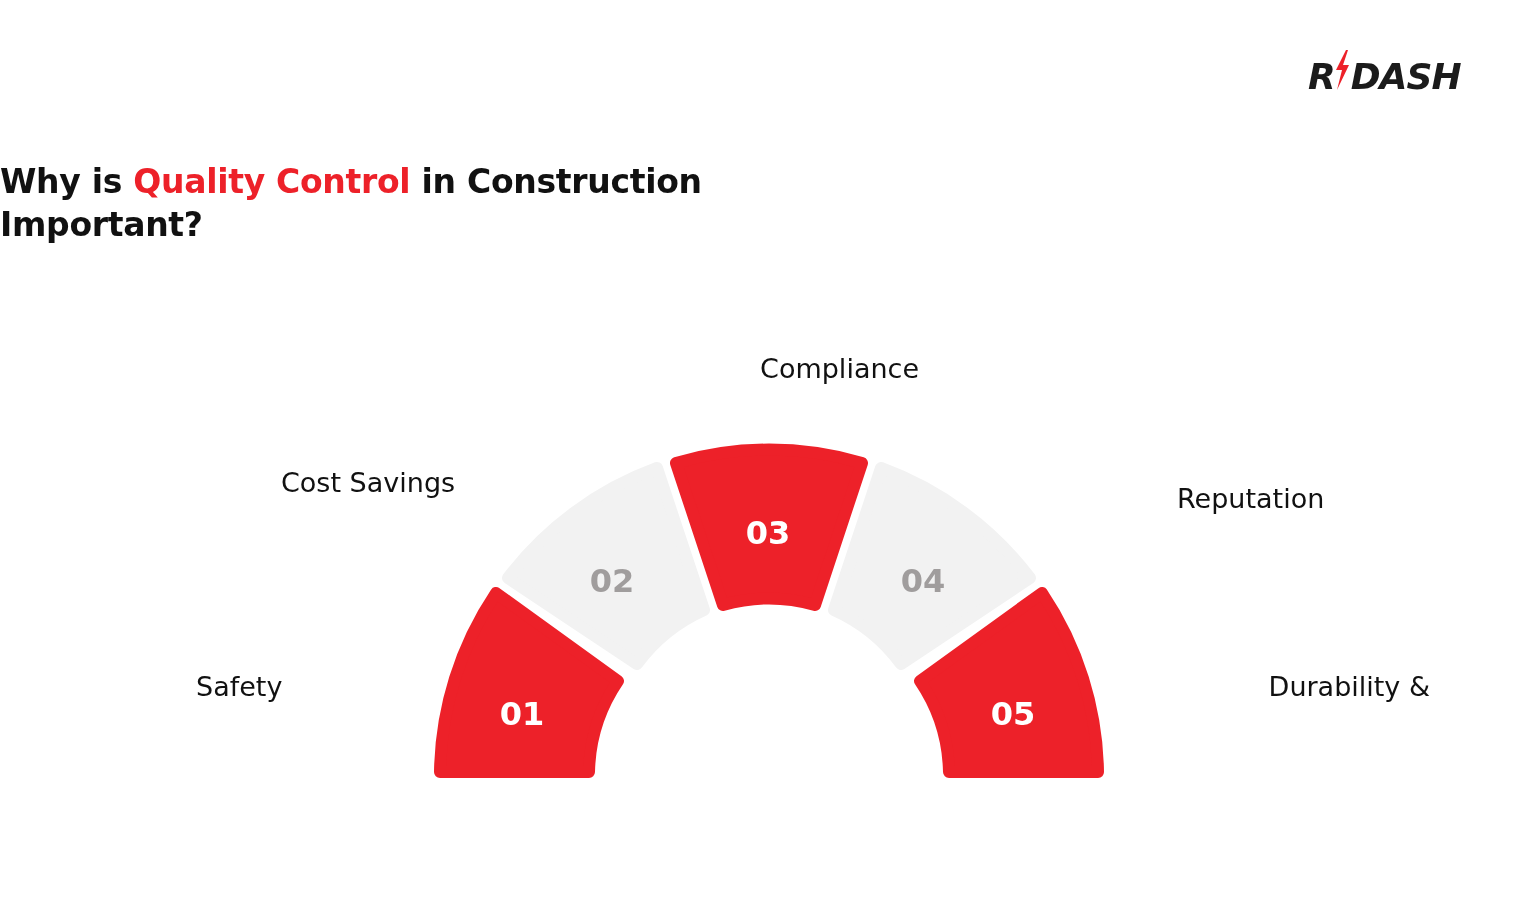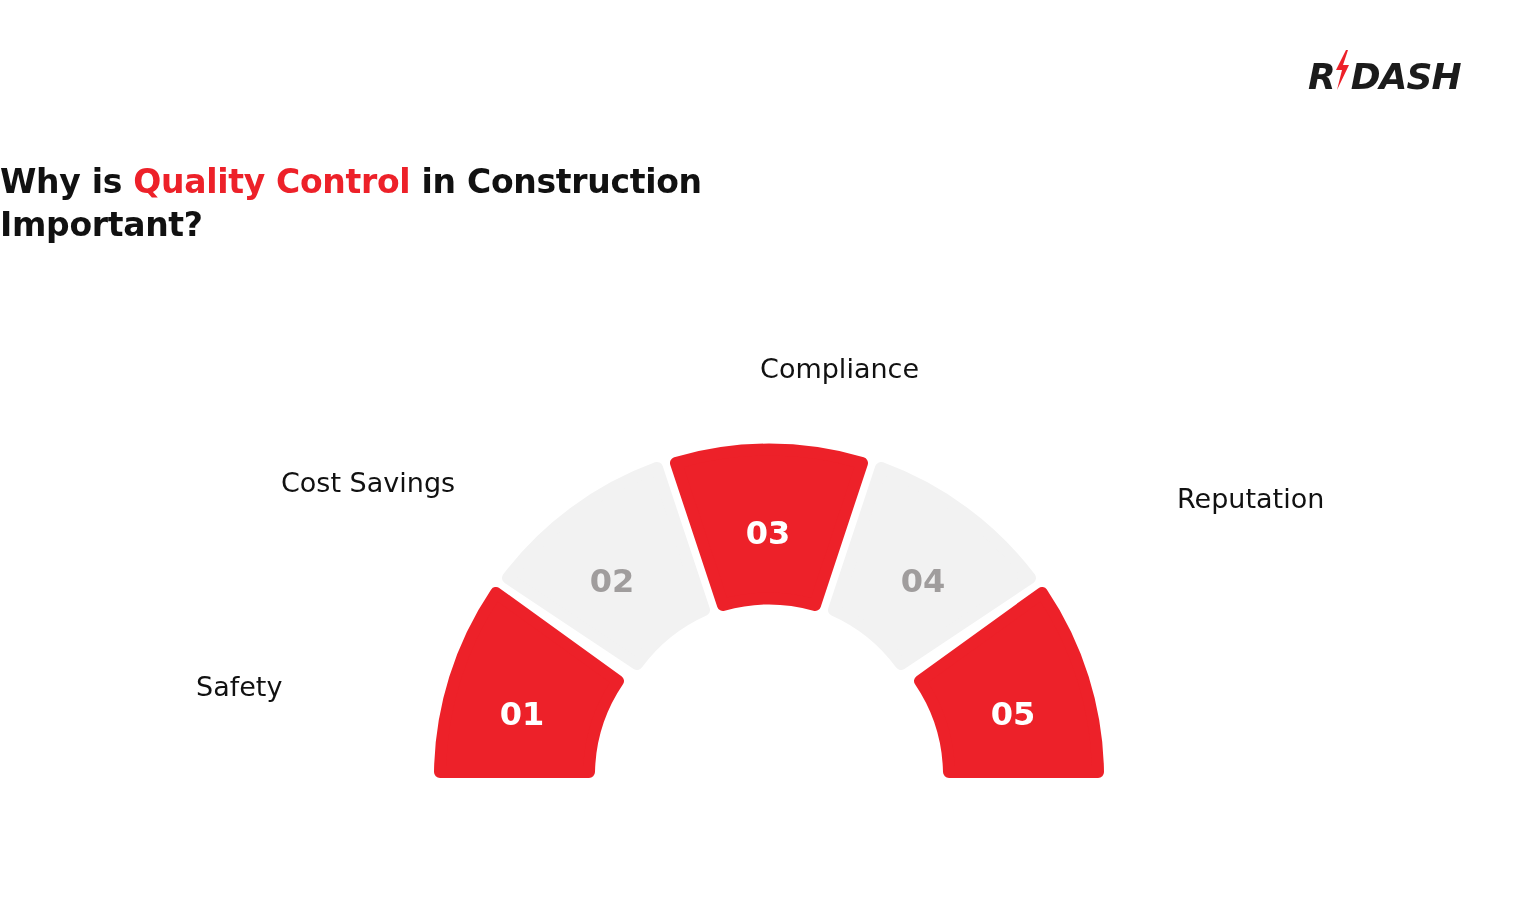--- a/index.html
+++ b/index.html
@@ -57,13 +57,14 @@
     <text x="923" y="581" fill="#A09D9D">04</text>
     <text x="1013" y="714" fill="#FFFFFF">05</text>
   </g>
 </svg>
 
 <div class="label" style="left:196px; top:668px;">Safety</div>
 <div class="label" style="left:240px; top:464px;margin-left:41px;">Cost Savings</div>
 <div class="label center" style="left:619px; width:300px; top:350px;">Compliance</div>
 <div class="label" style="left:1177px; top:480px;">Reputation</div>
 <div class="label center" style="left:1190px; width:240px; top:668px;">
+  <div>Durability &amp;</div>
 </div>
 
 </body></html>

